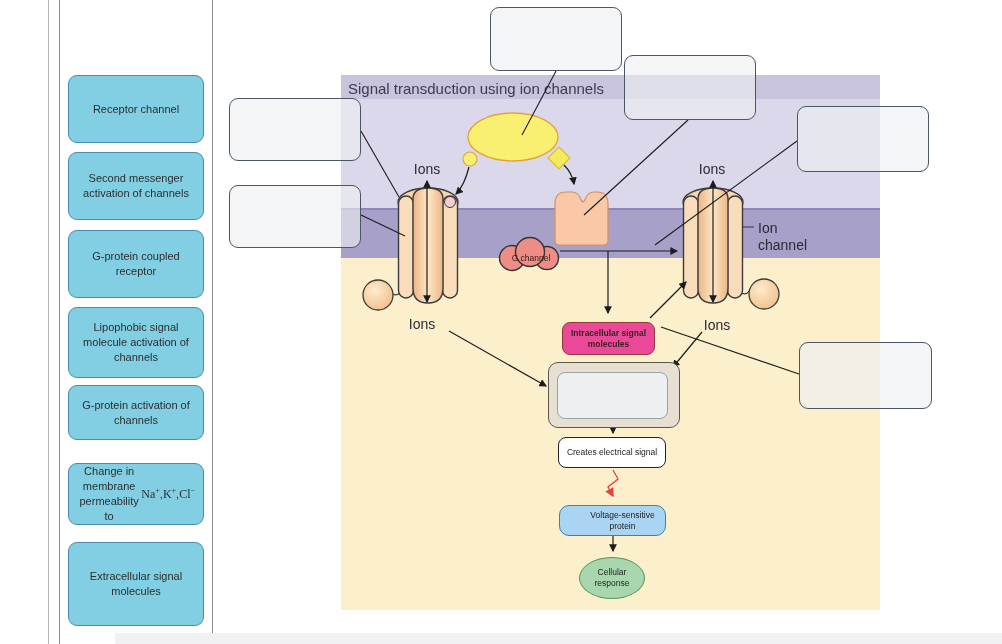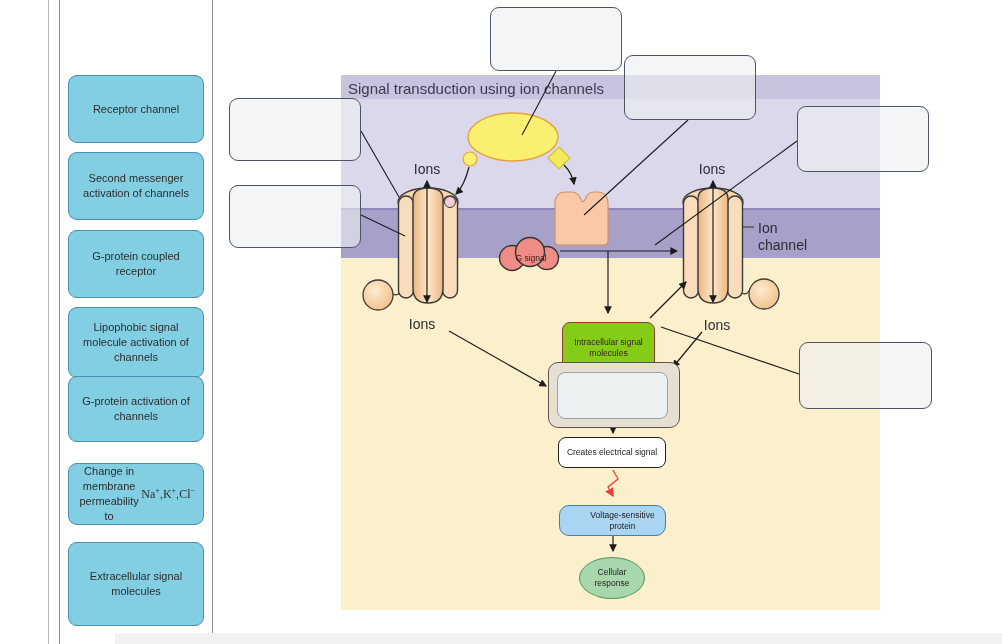--- a/index.html
+++ b/index.html
@@ -32,21 +32,21 @@
 
 <div class="vline" style="left:48px;background:#b5b5b5;"></div>
 <div class="vline" style="left:59px;background:#8e8e8e;"></div>
 <div class="vline" style="left:212px;background:#8e8e8e;"></div>
 <div class="abs" style="left:115px;top:633px;width:887px;height:11px;background:#f1f1f3;"></div>
 
 <div class="opt" style="top:75px;height:68px;">Receptor channel</div>
 <div class="opt" style="top:152px;height:68px;">Second messenger activation of channels</div>
 <div class="opt" style="top:230px;height:68px;">G-protein coupled receptor</div>
 <div class="opt" style="top:307px;height:71px;">Lipophobic signal molecule activation of channels</div>
-<div class="opt" style="top:376px;height:66px;border-radius:9px;">G-protein activation of channels</div>
+<div class="opt" style="top:385px;height:55px;border-radius:9px;">G-protein activation of channels</div>
 <div class="opt" style="top:463px;height:62px;">Change in membrane permeability to <span class="chem">Na<sup>+</sup></span>, <span class="chem">K<sup>+</sup></span>, <span class="chem">Cl<sup>−</sup></span></div>
 <div class="opt" style="top:542px;height:84px;">Extracellular signal molecules</div>
 
 <div class="band" style="top:75px;height:24px;background:#c8c4de;"></div>
 <div class="band" style="top:99px;height:109px;background:#dbd8eb;"></div>
 <div class="band" style="top:208px;height:50px;background:#a7a0c9;"></div>
 <div class="band" style="top:258px;height:352px;background:#fcefcc;"></div>
 <div id="title">Signal transduction using ion channels</div>
 
 <svg class="abs" style="left:0;top:0;" width="1002" height="644" viewBox="0 0 1002 644">
@@ -125,23 +125,23 @@
     <line x1="361" y1="215" x2="405" y2="236"></line>
     <line x1="799" y1="374" x2="661" y2="327"></line>
   </g>
 </svg>
 
 <div class="lbl lbl-c" style="left:407px;top:161px;width:40px;">Ions</div>
 <div class="lbl lbl-c" style="left:402px;top:316px;width:40px;">Ions</div>
 <div class="lbl lbl-c" style="left:692px;top:161px;width:40px;">Ions</div>
 <div class="lbl lbl-c" style="left:697px;top:317px;width:40px;">Ions</div>
 <div class="lbl" style="left:758px;top:220px;width:46px;">Ion channel</div>
-<div class="lbl" style="left:506px;top:253px;width:50px;font-size:8.5px;color:#3a1a1a;text-align:center;">G signal</div>
+<div class="lbl" style="left:506px;top:253px;width:50px;font-size:8.5px;color:#3a1a1a;text-align:center;">G channel</div>
 
-<div class="flowbox" style="left:562px;top:322px;width:93px;height:51px;background:#84cc16;border:1.2px solid #8f3b34;color:#3c2020;">Intracellular signal molecules</div>
+<div class="flowbox" style="left:562px;top:322px;width:93px;height:33px;background:#ec4899;border:1.2px solid #8f3b34;color:#3c2020;font-weight:bold;">Intracellular signal molecules</div>
 <div class="abs" style="left:548px;top:362px;width:132px;height:66px;background:#e7dfd1;border:1.4px solid #5d564d;border-radius:10px;box-sizing:border-box;"></div>
 <div class="drop-inner" style="left:557px;top:372px;width:111px;height:47px;"></div>
 <div class="flowbox" style="left:558px;top:437px;width:108px;height:31px;background:#ffffff;border:1.2px solid #222;">Creates electrical signal</div>
 <div class="flowbox" style="left:559px;top:505px;width:107px;height:31px;background:#a9d4f2;border:1.2px solid #3c7fb5;border-radius:10px;padding-left:26px;">Voltage-sensitive protein</div>
 <div class="flowbox" style="left:579px;top:557px;width:66px;height:42px;background:#a9d7ad;border:1.2px solid #55945e;border-radius:50%;">Cellular response</div>
 
 <div class="drop" style="left:490px;top:7px;width:132px;height:64px;"></div>
 <div class="drop" style="left:624px;top:55px;width:132px;height:65px;"></div>
 <div class="drop" style="left:797px;top:106px;width:132px;height:66px;"></div>
 <div class="drop" style="left:229px;top:98px;width:132px;height:63px;"></div>

